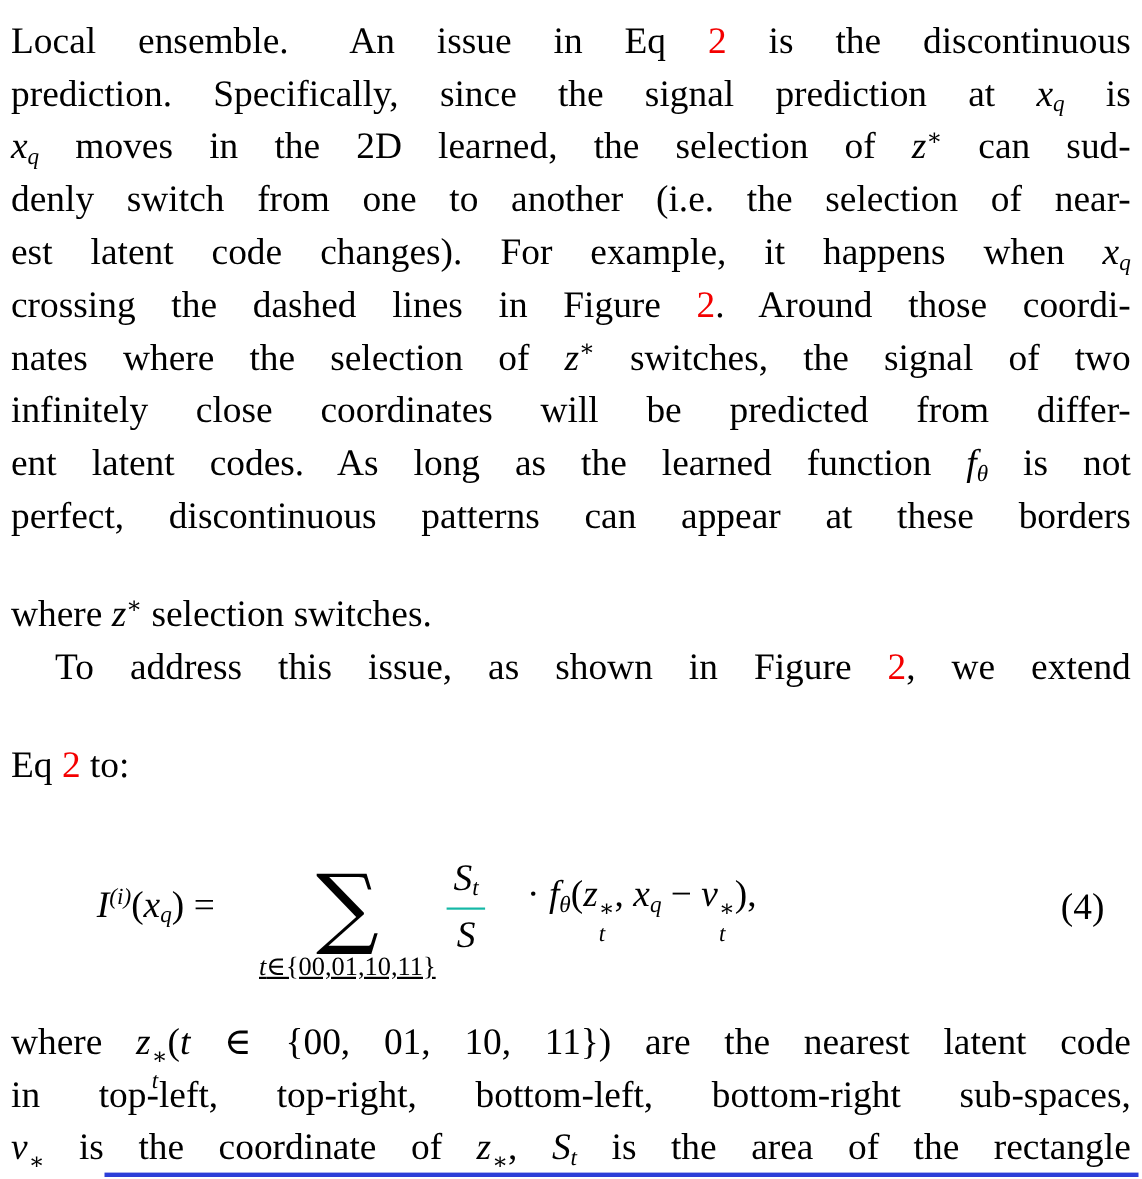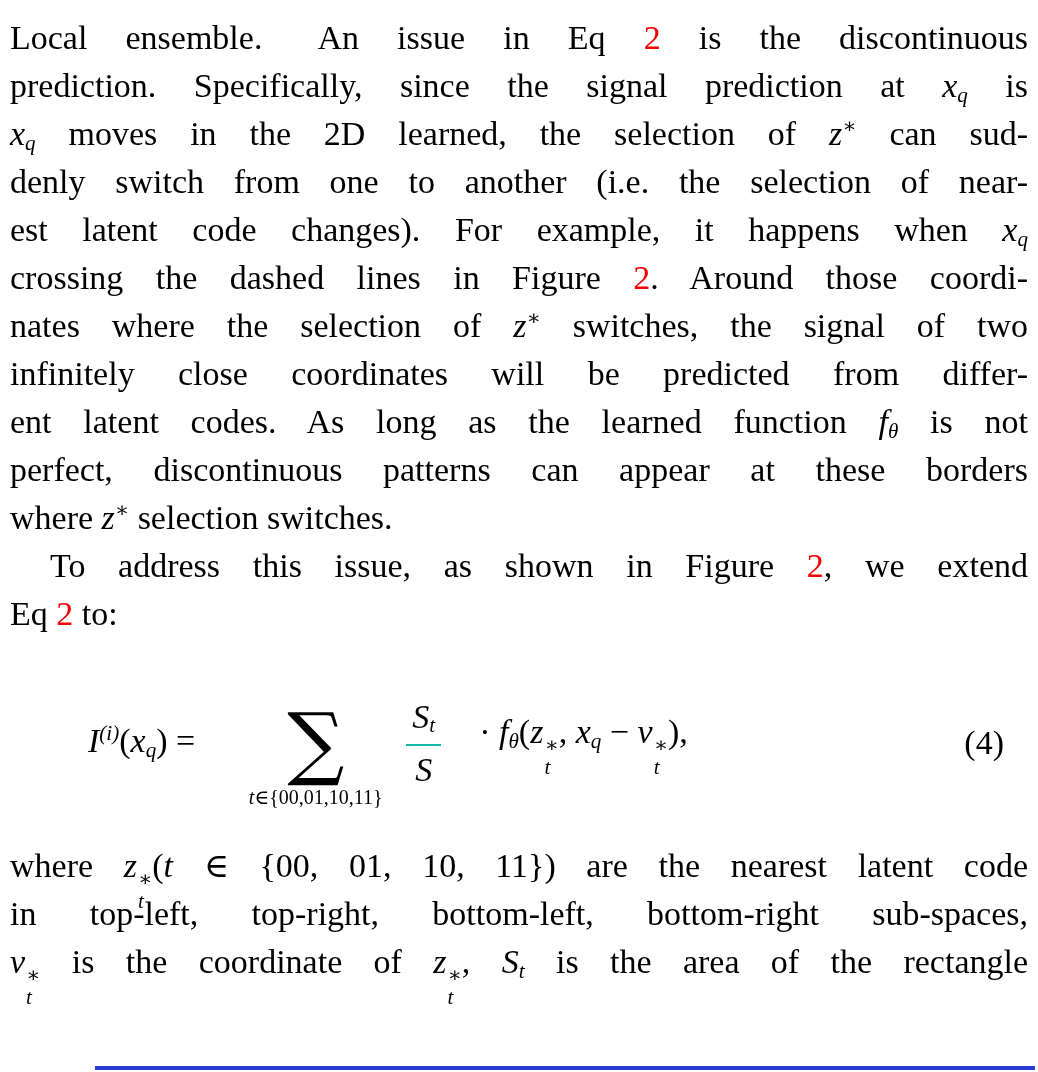--- a/index.html
+++ b/index.html
@@ -7,38 +7,38 @@
     width:1038px;height:1072px;background:#ffffff;overflow:hidden;position:relative;
     font-family:"Liberation Serif","DejaVu Serif",serif;color:#000;
   }
   .column{padding:14px 10px 0 10px;font-size:34px;line-height:48px;}
   .para{margin:0;}
   .line{
     text-align:justify;
     text-align-last:justify;
     height:48px;white-space:nowrap;overflow:visible;
   }
-  .line.last{text-align-last:left;}
+  .line.last{text-align-last:left;margin-top:41px;}
   .line.indent{text-indent:40px;}
   .b{font-weight:normal;}
   .m{font-style:italic;}
   .r{color:#f40000;}
   .sup{font-size:.62em;position:relative;top:-.55em;font-style:italic;}
   .sub{font-size:.62em;position:relative;top:.22em;font-style:italic;}
   .ss{display:inline-flex;flex-direction:column;align-items:flex-start;
       font-size:.62em;line-height:1.05;vertical-align:-0.42em;margin-left:1px;}
   .ss .st{font-style:normal;}
   .ss .sb{font-style:italic;}
   
   .eq{position:relative;height:150px;margin:30px 0 24px 0;display:flex;align-items:center;gap:28px;}
   .eq-lhs{margin-left:78px;}
   .eq-sum{position:relative;margin-left:64px;display:flex;flex-direction:column;align-items:center;}
   .sigma{font-size:80px;line-height:74px;font-family:"DejaVu Serif",serif;font-weight:400;}
   .limits{position:absolute;top:100%;left:50%;transform:translateX(-50%);
-          white-space:nowrap;font-size:20px;line-height:30px;margin-top:2px;}
+          white-space:nowrap;font-size:24px;line-height:30px;margin-top:2px;text-decoration:underline;}
   .frac{display:inline-flex;flex-direction:column;align-items:center;margin-left:34px;line-height:44px;}
   .frac .num{padding:0 6px 1px 6px;border-bottom:2px solid #14b8a6;}
   .frac .den{padding:2px 6px 0 6px;}
   .eq-rhs{margin-left:10px;white-space:nowrap;}
   .eq-num{position:absolute;right:24px;top:50%;transform:translateY(-50%);}
   
   .blue-rule{position:absolute;height:4px;bottom:2px;left:95px;right:3px;}
 </style>
 </head>
 <body style="background: rgb(255, 255, 255); color: rgb(0, 0, 0);">

